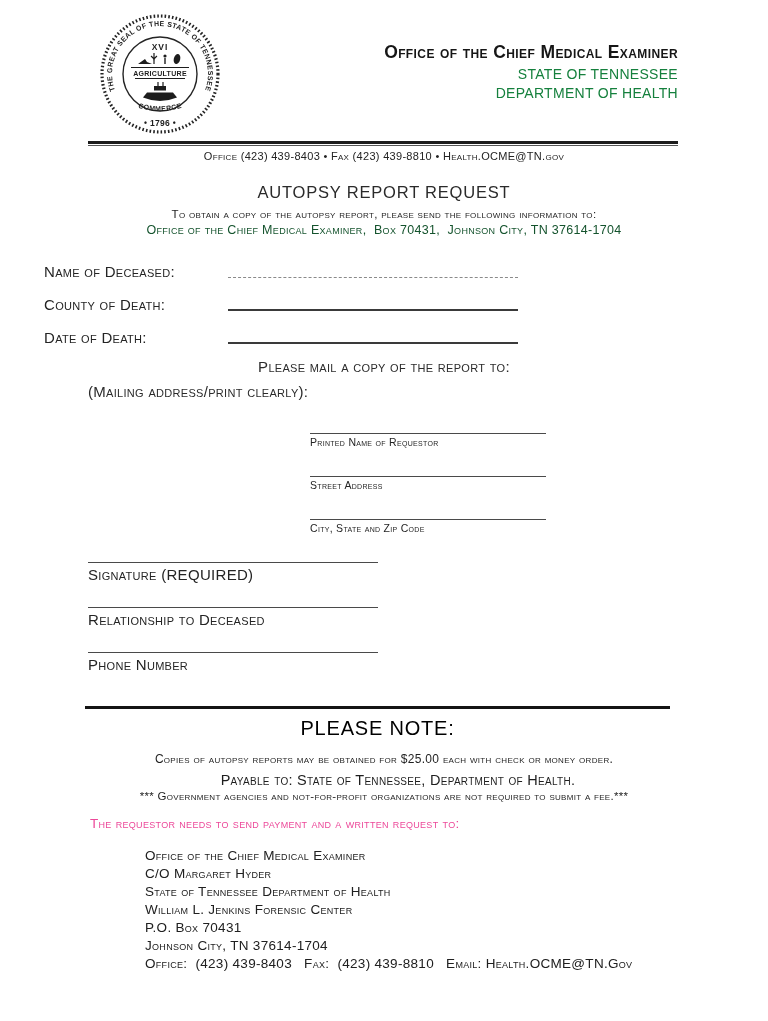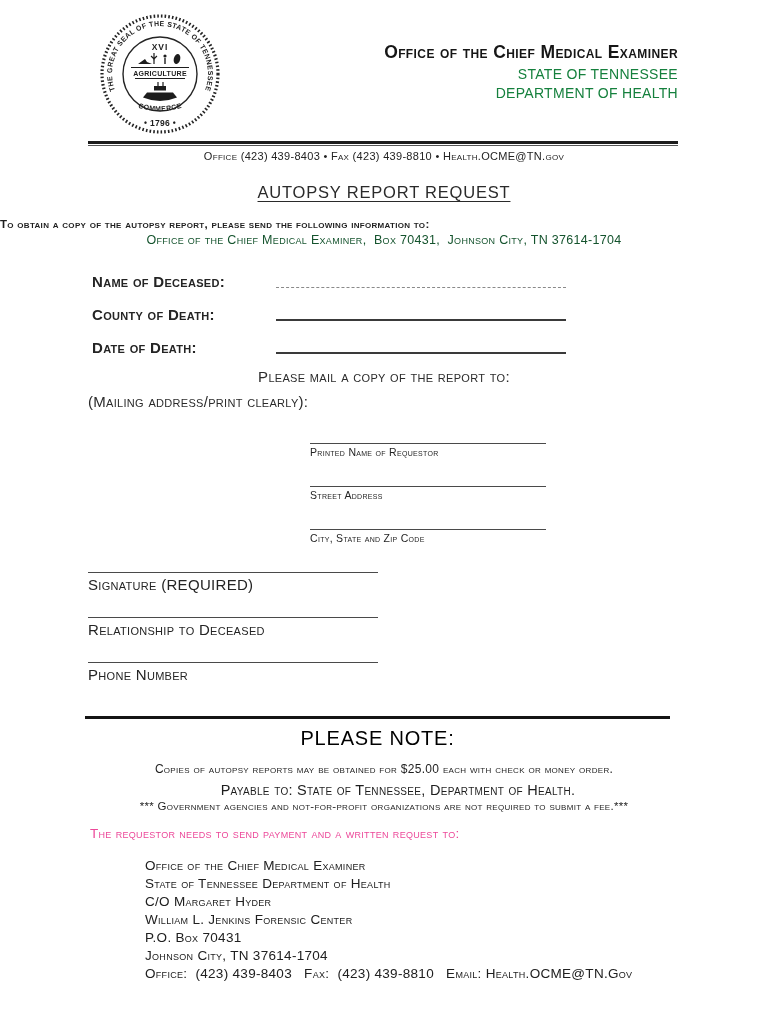--- a/index.html
+++ b/index.html
@@ -31,28 +31,28 @@
     height: 5px;
     border-top: 3px solid #1c1c1c;
     border-bottom: 1px solid #555;
   }
   .addr { text-align: center; font-size: 11px; line-height: 13px; margin-top: 4px; color: #232323; }
 
   
   .form-title {
     text-align: center; margin-top: 20px;
     font-size: 16.5px; letter-spacing: 0.8px; color: #2a2a2a;
-    text-decoration: underline; text-underline-offset: 3px;
+    text-underline-offset: 3px;
     font-variant: normal;
   }
-  .instr1 { font-size: 11.5px; margin-top: 16px; color: #1e1e1e; font-weight: bold; }
+  .instr1 { text-align: center; font-size: 11.5px; margin-top: 6px; color: #1e1e1e; }
   .instr2 { text-align: center; font-size: 12.5px; margin-top: 3px; color: #14532d; }
 
   
-  .dfields { margin: 22px 0 0 92px; font-weight: bold; }
+  .dfields { margin: 22px 0 0 44px; }
   .drow { display: flex; align-items: flex-end; height: 21px; margin-bottom: 12px; }
   .dlabel { width: 184px; font-size: 15px; color: #242424; }
   .dline { width: 290px; border-bottom: 2px solid #3a3a3a; margin-bottom: 2px; }
   .dline.thin { border-bottom: 1px dashed #8a8a8a; }
 
   
   .mail-head { text-align: center; font-size: 15px; margin-top: 8px; color: #2b2b2b; }
   .mail-sub { margin: 8px 0 0 88px; font-size: 15px; color: #2b2b2b; }
 
   .cfields { margin: 32px 0 0 310px; width: 236px; }
@@ -184,21 +184,21 @@
 
   <div class="note-rule"></div>
   <div class="note-head">PLEASE NOTE:</div>
   <div class="fee-line">Copies of autopsy reports may be obtained for $25.00 each with check or money order.</div>
   <div class="payable-line">Payable to: State of Tennessee, Department of Health.</div>
   <div class="agency-line">*** Government agencies and not-for-profit organizations are not required to submit a fee.***</div>
   <div class="request-head">The requestor needs to send payment and a written request to:</div>
 
   <div class="addr-block">
     <div class="pre">Office of the Chief Medical Examiner</div>
+    <div class="pre">C/O Margaret Hyder</div>
     <div class="pre">State of Tennessee Department of Health</div>
-    <div class="pre">C/O Margaret Hyder</div>
     <div class="pre">William L. Jenkins Forensic Center</div>
     <div class="pre">P.O. Box 70431</div>
     <div class="pre">Johnson City, TN 37614-1704</div>
     <div class="pre">Office:  (423) 439-8403   Fax:  (423) 439-8810   Email: Health.OCME@TN.Gov</div>
   </div>
 
 </div>
 
 </body></html>

